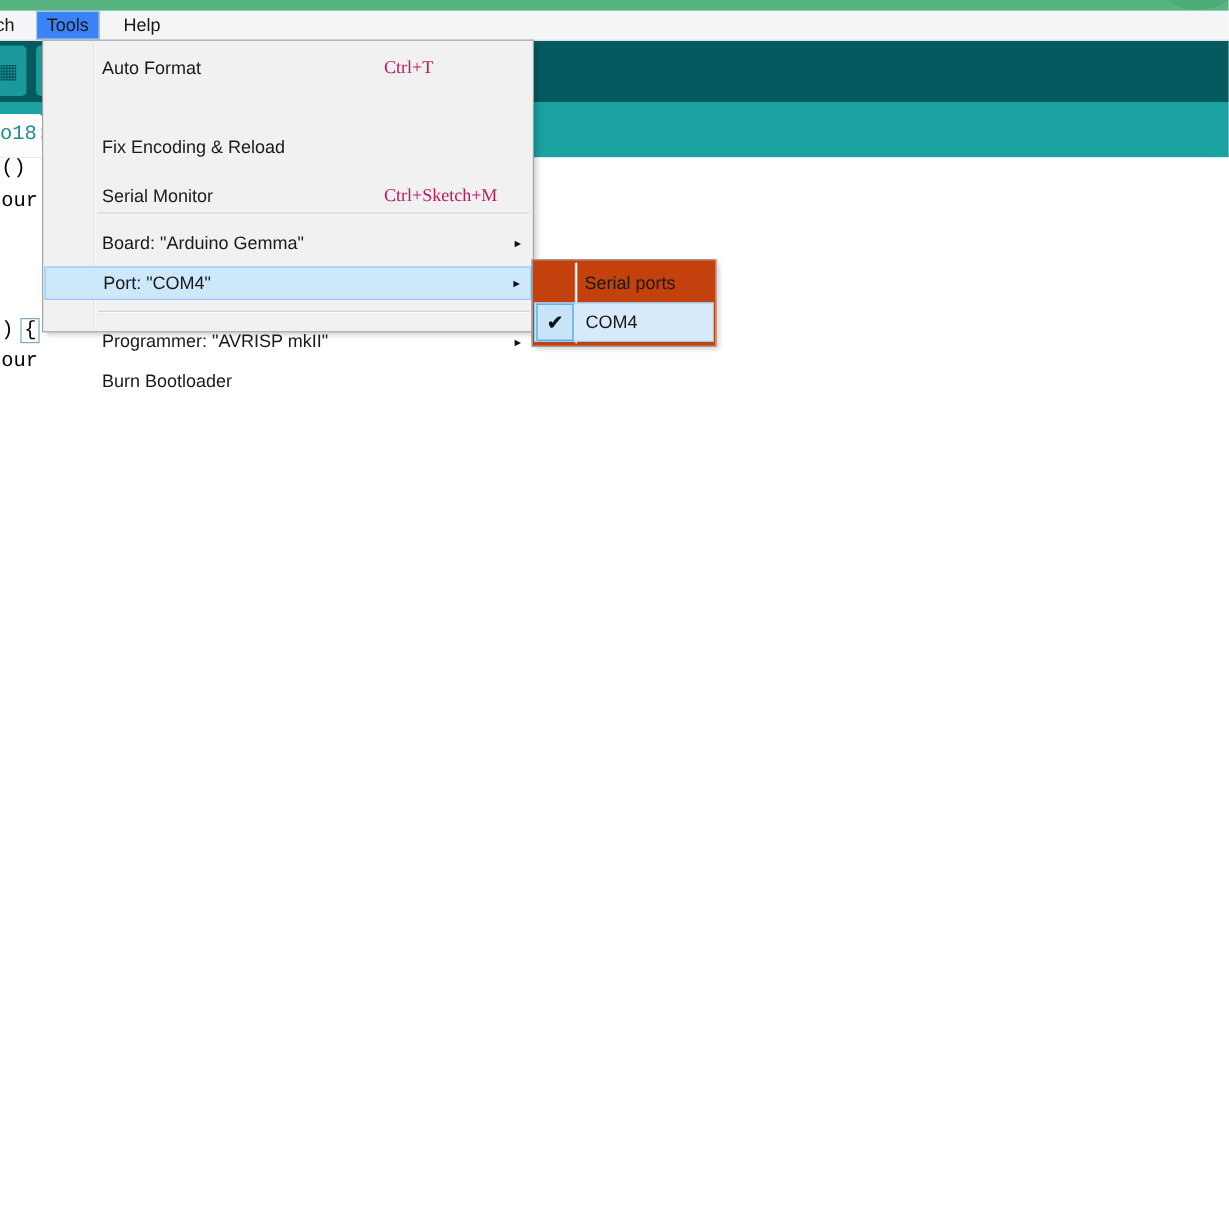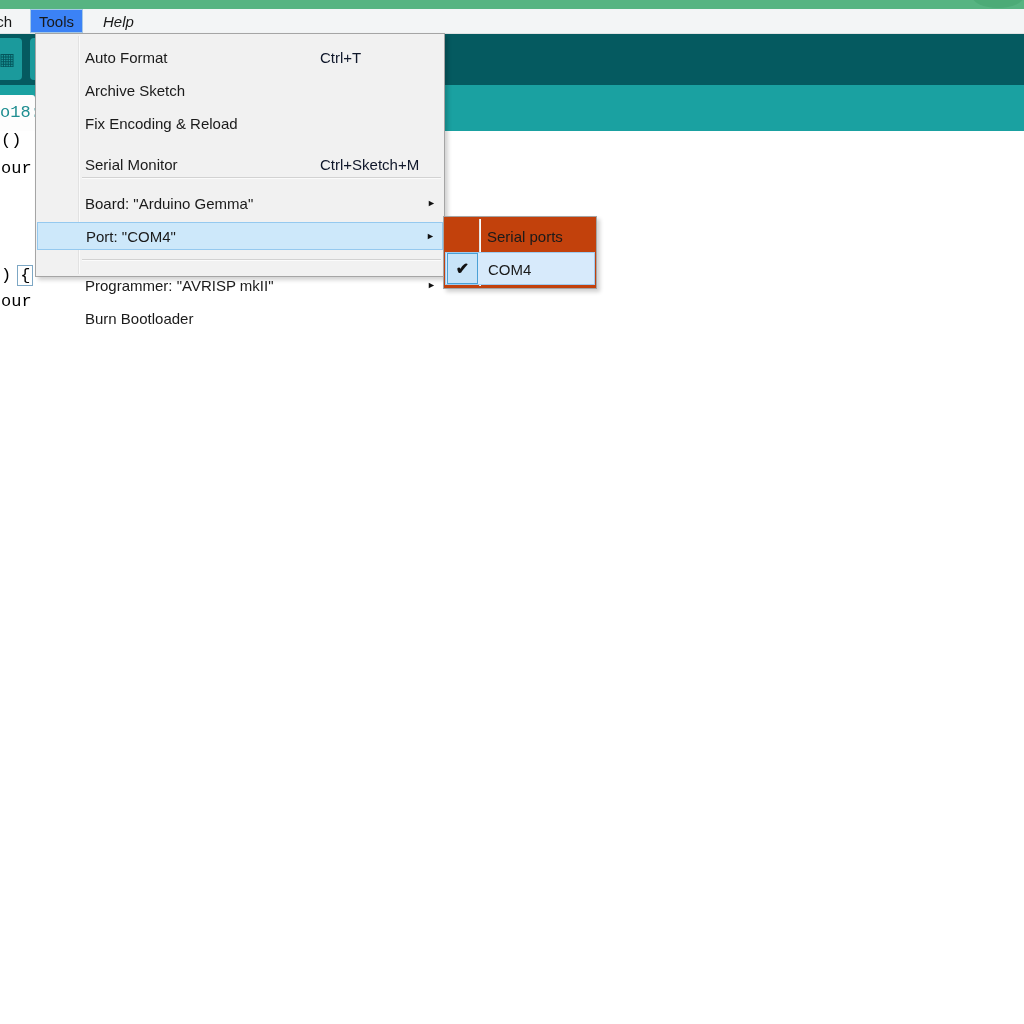--- a/index.html
+++ b/index.html
@@ -28,21 +28,21 @@
   .code-frag{position:absolute;left:1px;font-family:"Liberation Mono",monospace;
     font-size:17px;color:#000;white-space:pre;}
   .brace-box{border:1px solid #7da7c4;padding:0 2px;margin-left:6px;}
   
   .menu-popup{position:absolute;left:35px;top:33px;width:410px;height:244px;background:#f1f1f1;
     border:1px solid #a5a5a5;box-sizing:border-box;box-shadow:3px 3px 4px rgba(0,0,0,0.18);}
   .gutter-line{position:absolute;top:2px;bottom:2px;width:1px;background:#e2e2e2;border-right:1px solid #fafafa;}
   .menu-popup .gutter-line{left:42px;}
   .menu-row{position:absolute;left:1px;right:1px;height:28px;font-size:15px;color:#1a1a1a;}
   .menu-row .label{position:absolute;left:48px;top:50%;transform:translateY(-50%);white-space:pre;}
-  .menu-row .shortcut{position:absolute;left:283px;top:50%;transform:translateY(-50%);color:#0f172a;}
+  .menu-row .shortcut{position:absolute;left:283px;top:50%;transform:translateY(-50%);color:#be185d;font-family:Liberation Serif, serif;}
   .menu-row .arrow{position:absolute;right:7px;top:50%;transform:translateY(-50%);font-size:9px;color:#111;}
   .menu-row.highlight{background:#cde8fa;border:1px solid #95c9ef;box-sizing:border-box;}
   .menu-sep{position:absolute;left:46px;right:3px;height:1px;background:#d2d2d2;border-bottom:1px solid #fbfbfb;}
   
   .submenu-popup{position:absolute;left:443px;top:216px;width:154px;height:73px;background:#c2410c;
     border:1px solid #a5a5a5;box-sizing:border-box;box-shadow:3px 3px 4px rgba(0,0,0,0.18);}
   .submenu-popup .gutter-line{left:35px;}
   .submenu-row{position:absolute;left:1px;right:1px;height:32px;font-size:15px;color:#1a1a1a;}
   .submenu-row .label{position:absolute;left:42px;top:50%;transform:translateY(-50%);}
   .submenu-row.checked-row{top:35px;height:33px;background:#d7eafb;border:1px solid #9dcbf0;box-sizing:border-box;}
@@ -76,36 +76,33 @@
   <div class="titlebar-strip">
     <div class="logo-circle"></div>
   </div>
   <div class="menubar">
     <div class="menubar-item partial">
       <span>tch</span>
     </div>
     <div class="menubar-item active" style="left:30px;">
       <span>Tools</span>
     </div>
-    <div class="menubar-item" style="left:95px;font-style:italic;">
+    <div class="menubar-item" style="left:95px;">
       <span>Help</span>
     </div>
   </div>
 
   <div class="menu-popup">
     <div class="gutter-line"></div>
 
     <div class="menu-row" style="top:9px;">
       <span class="label">Auto Format</span>
       <span class="shortcut">Ctrl+T</span>
     </div>
 
-    <div class="menu-row" style="top:42px;">
-      <span class="label">Archive Sketch</span>
-    </div>
 
     <div class="menu-row" style="top:75px;">
       <span class="label">Fix Encoding &amp; Reload</span>
     </div>
 
     <div class="menu-row" style="top:116px;">
       <span class="label">Serial Monitor</span>
       <span class="shortcut">Ctrl+Sketch+M</span>
     </div>
 

